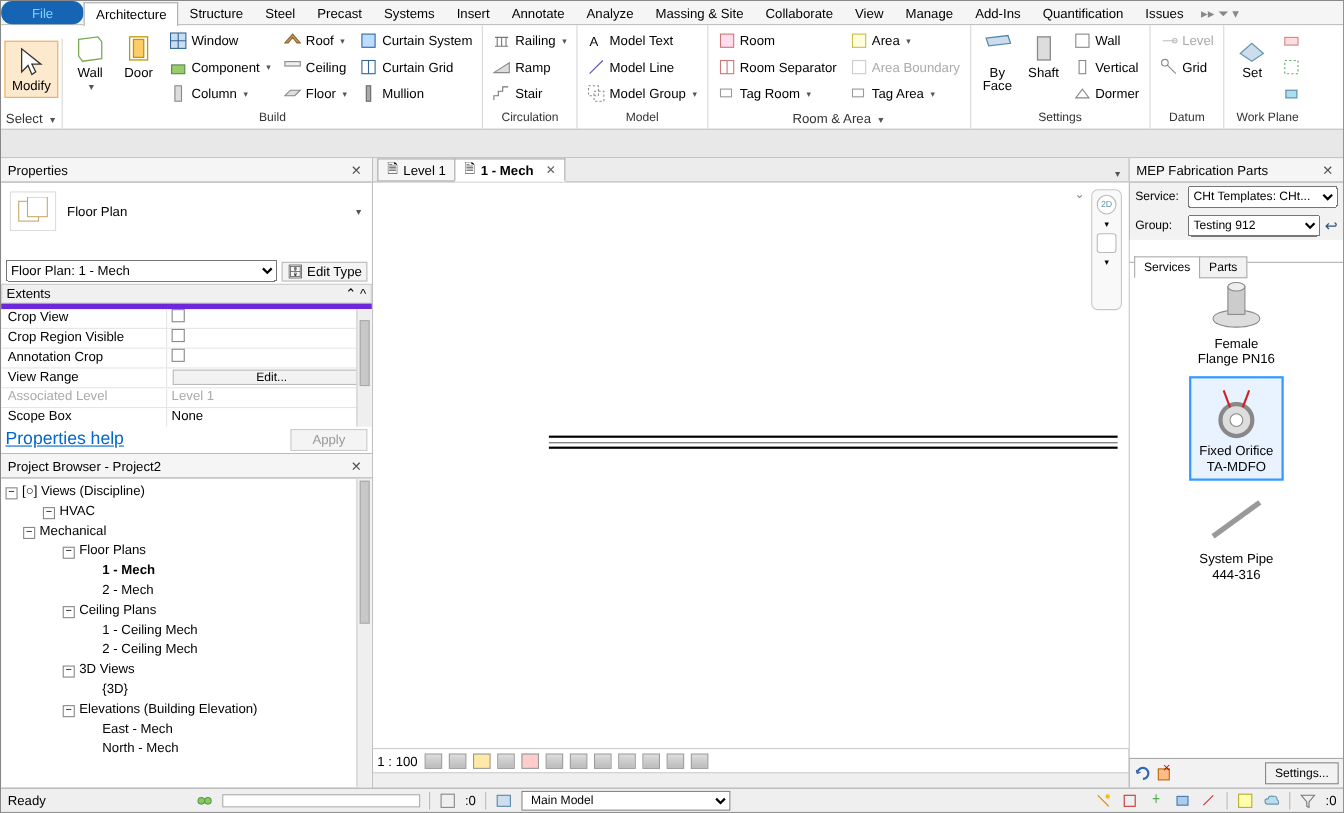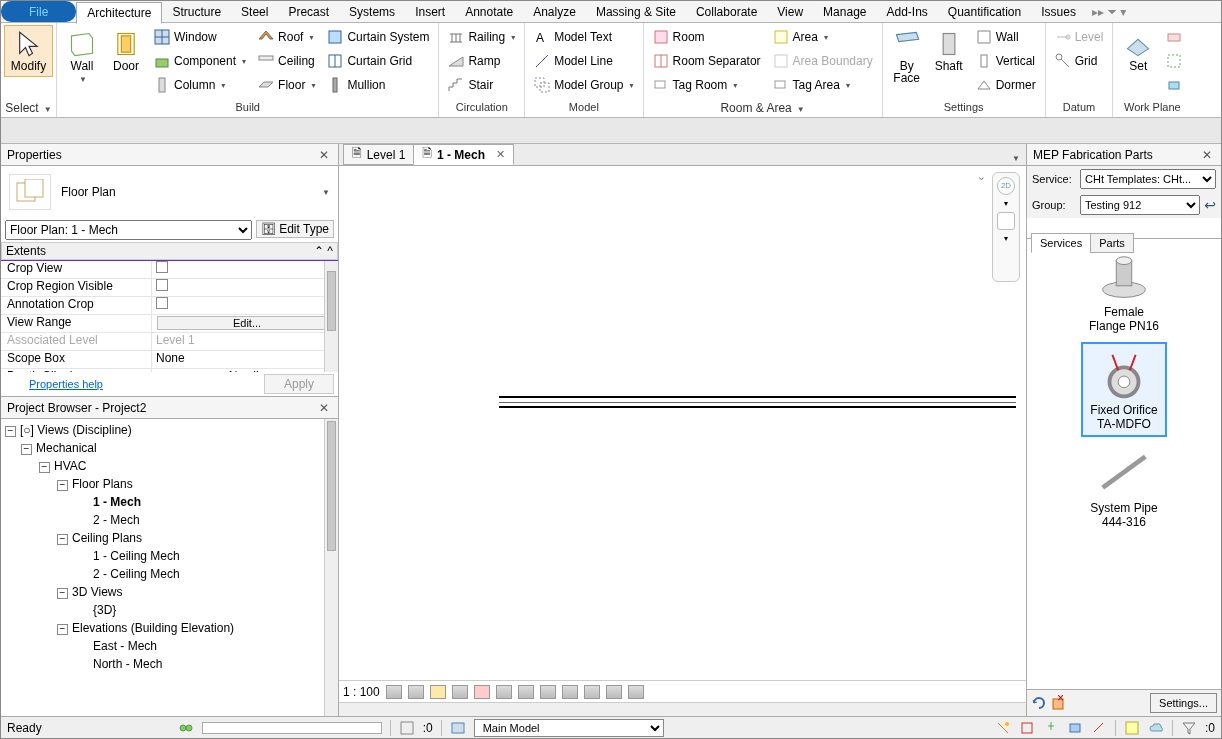--- a/index.html
+++ b/index.html
@@ -30,32 +30,32 @@
 .left { width: 338px; display:flex; flex-direction:column; border-right:1px solid #aaa;}
 .center { flex:1; display:flex; flex-direction:column; background:#fff; min-width:0;}
 .right { width: 195px; display:flex; flex-direction:column; border-left:1px solid #aaa; background:#f2f2f2;}
 
 .panel-head { background:#f5f5f5; border-bottom:1px solid #aaa; padding:3px 6px; display:flex; align-items:center; justify-content:space-between; height:22px;}
 .close-x { font-family: Arial; cursor:default; color:#555; padding:0 3px;}
 
 .props { flex: 0 0 auto; display:flex; flex-direction:column; background:#fff; border-bottom:1px solid #aaa;}
 .type-sel { display:flex; align-items:center; gap:10px; padding:8px; }
 .type-sel .iconbox { width:42px; height:36px; border:1px solid #ddd; display:flex; align-items:center; justify-content:center;}
-.row-inst { display:flex; align-items:flex-start; padding:2px 4px; gap:4px;}
+.row-inst { display:flex; align-items:flex-end; padding:2px 4px; gap:4px;margin-top:16px;}
 .row-inst select { flex:1; height:20px; font-size:12px;}
 .edit-type { border:1px solid #bbb; background:#f4f4f4; padding:1px 4px; display:flex; align-items:center; gap:3px; font-size:11px;}
 .grid-head { background:#f0f0f0; border:1px solid #ccc; padding:1px 4px; font-size:11px; display:flex; justify-content:space-between;}
-.prop-grid { border-top:1px solid #6d28d9; position:relative;}
+.prop-grid { border-top:5px solid #6d28d9; position:relative;}
 .prow { display:flex; height:18px; border-bottom:1px solid #e5e5e5;}
 .prow .pn { width:150px; padding-left:6px; }
 .prow .pv { flex:1; border-left:1px solid #e5e5e5; padding-left:4px; position:relative;}
 .chk { width:12px; height:12px; border:1px solid #888; display:inline-block; background:#fff;}
 .btn-editval { text-align:center; background:#f2f2f2; border:1px solid #bbb; margin:1px; font-size:11px; cursor:default;}
 .apply-row { display:flex; justify-content:space-between; padding:2px 4px; align-items:center;}
-.apply-row a { color:#0066cc; font-size:11px; text-decoration:underline;margin-left:24px;}
+.apply-row a { color:#0066cc; font-size:16px; text-decoration:underline;}
 .apply-row button { width:70px; height:20px; color:#999; border:1px solid #ccc; background:#f4f4f4;}
 
 .browser { flex:1; min-height:0; background:#fff; display:flex; flex-direction:column;}
 .tree { flex:1; overflow:hidden; padding:2px 4px; font-size:12px; line-height:18px; position:relative;}
 .tree .node { white-space:nowrap;}
 .tree .tw { width:11px; height:11px; border:1px solid #888; display:inline-flex; align-items:center; justify-content:center; font-size:10px; line-height:8px; margin-right:4px; cursor:default;}
 .tree .ind1{ padding-left:16px;} .tree .ind2{padding-left:34px;} .tree .ind3{padding-left:52px;} .tree .ind5{padding-left:88px;}
 .bold { font-weight:bold; }
 .vscroll { position:absolute; right:0; top:0; bottom:0; width:14px; background:#efefef; border-left:1px solid #ccc;}
 .vscroll .thumb{ position:absolute; left:2px; right:2px; background:#c8c8c8; border:1px solid #aaa;}
@@ -114,21 +114,21 @@
   <div class="tab">View</div>
   <div class="tab">Manage</div>
   <div class="tab">Add-Ins</div>
   <div class="tab">Quantification</div>
   <div class="tab">Issues</div>
   <div class="mb-extras">▸▸ ⏷ ▾</div>
 </div>
 
 <div class="ribbon">
 
-  <div class="rpanel" style="width:56px;">
+  <div class="rpanel" style="width:56px;margin-top:12px;">
     <div class="items" style="flex-direction:column; align-items:center;">
       <div class="big-btn active">
         <span class="big-icon">
             <svg viewBox="0 0 24 24">
               <path d="M4 2 L4 20 L9 15 L12 22 L15 20 L12 14 L19 14 Z" fill="#fff" stroke="#333"></path>
             </svg>
           </span>
         <span>Modify</span>
       </div>
     </div>
@@ -560,22 +560,22 @@
       </div>
     </div>
 
     <div class="browser">
       <div class="panel-head">
           <span>Project Browser - Project2</span>
           <span class="close-x">✕</span>
         </div>
       <div class="tree">
         <div class="node"><span class="tw">−</span>[○] <span>Views (Discipline)</span></div>
+        <div class="node ind2"><span class="tw">−</span><span>HVAC</span></div>
         <div class="node ind1"><span class="tw">−</span><span>Mechanical</span></div>
-        <div class="node ind2"><span class="tw">−</span><span>HVAC</span></div>
         <div class="node ind3"><span class="tw">−</span><span>Floor Plans</span></div>
         <div class="node ind5 bold">1 - Mech</div>
         <div class="node ind5">2 - Mech</div>
         <div class="node ind3"><span class="tw">−</span><span>Ceiling Plans</span></div>
         <div class="node ind5">1 - Ceiling Mech</div>
         <div class="node ind5">2 - Ceiling Mech</div>
         <div class="node ind3"><span class="tw">−</span><span>3D Views</span></div>
         <div class="node ind5">{3D}</div>
         <div class="node ind3"><span class="tw">−</span><span>Elevations (Building Elevation)</span></div>
         <div class="node ind5">East - Mech</div>

